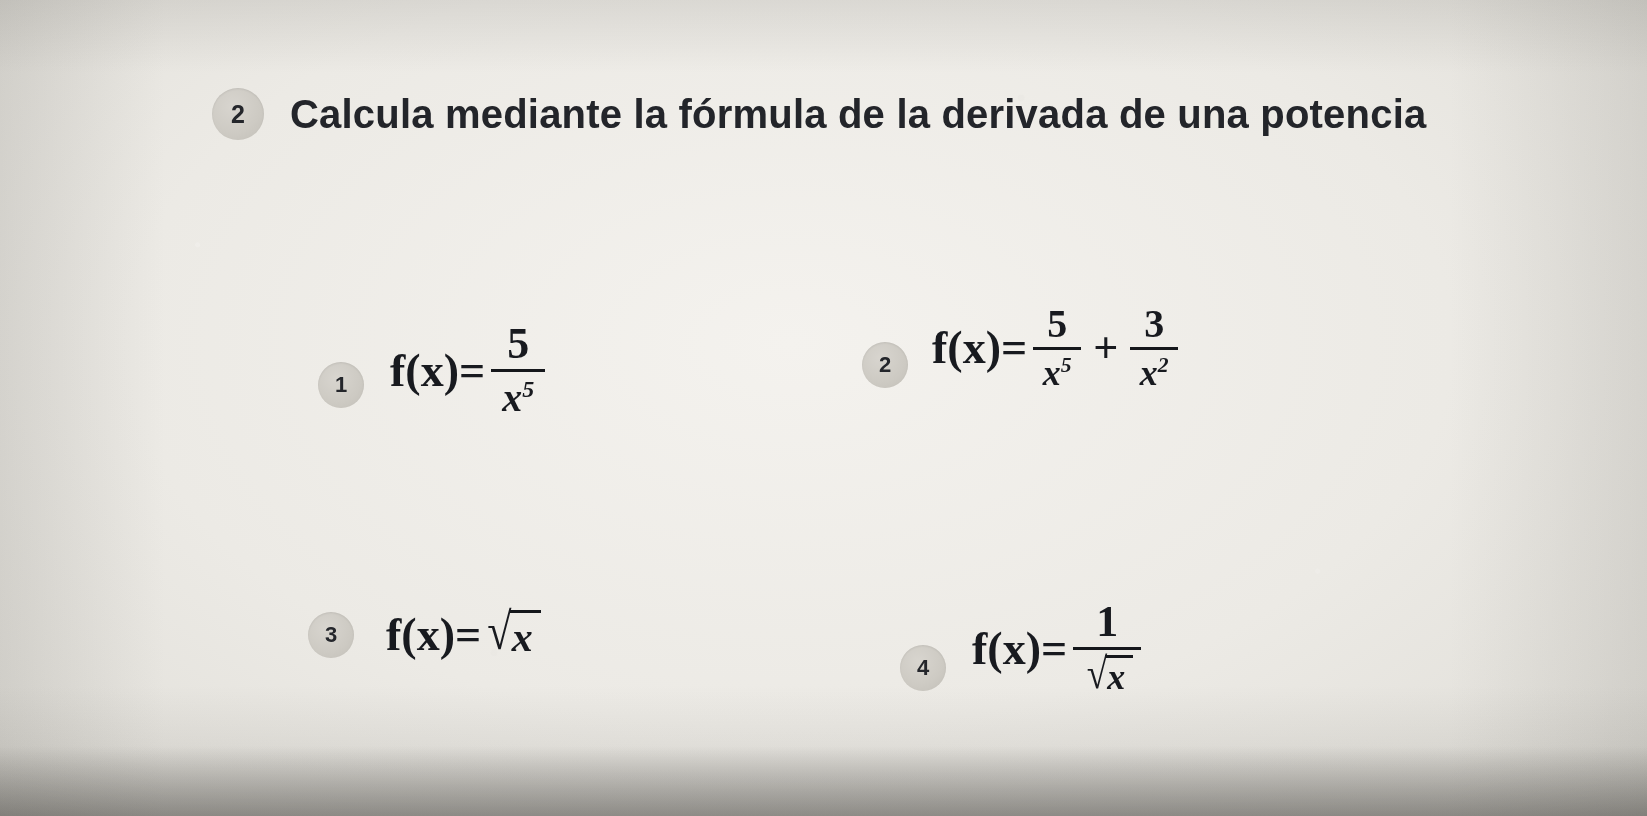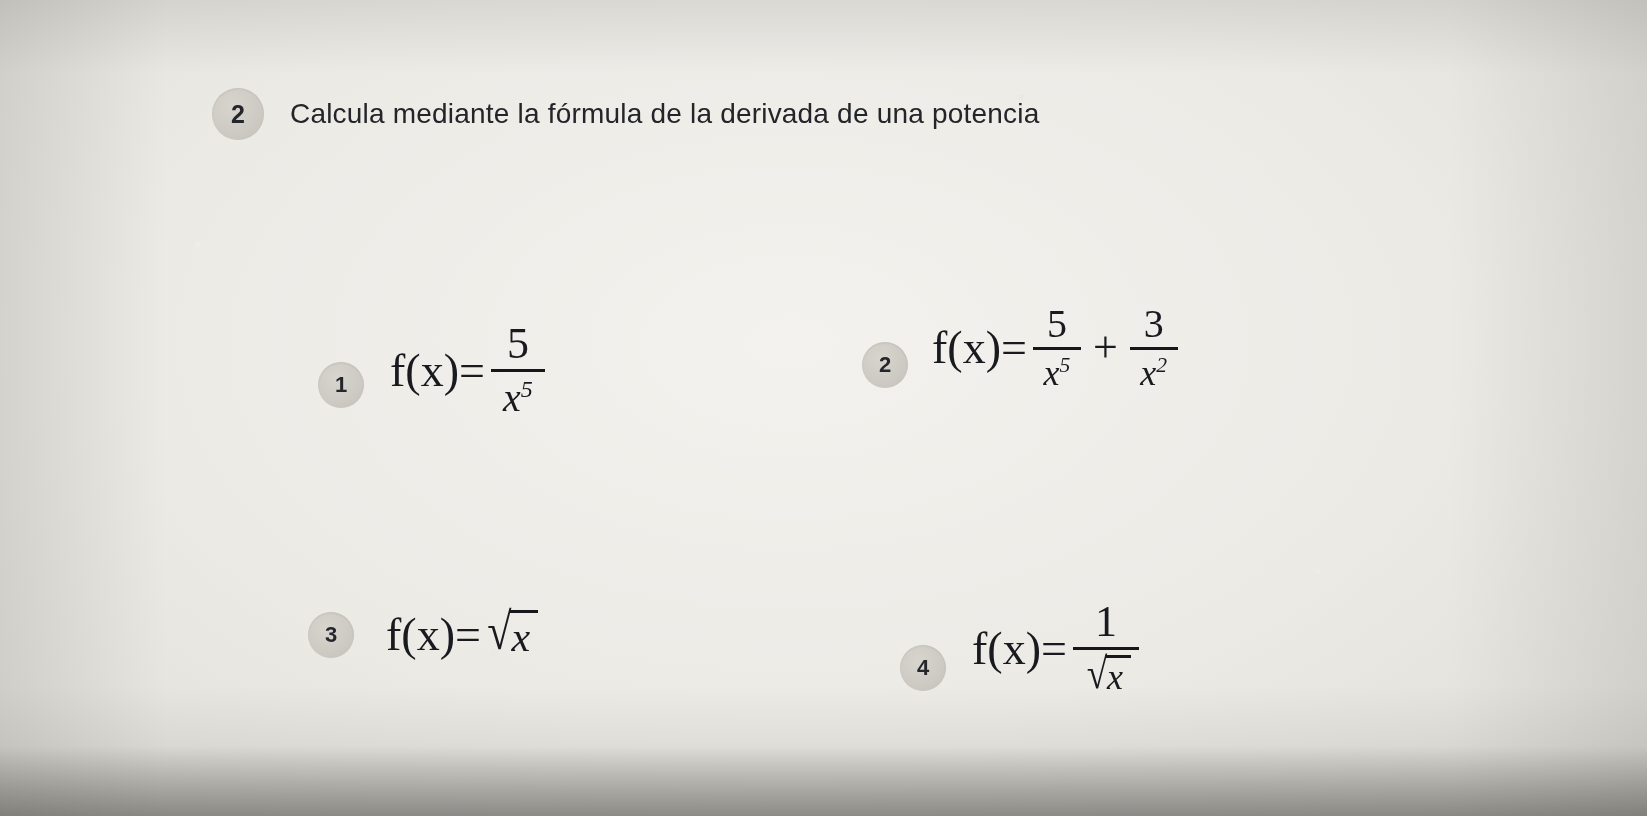--- a/index.html
+++ b/index.html
@@ -70,45 +70,46 @@
     background: radial-gradient(circle at 40% 35%, #d8d5cf 0%, #cdcac3 60%, #c2bfb8 100%);
     color: #24262b;
     font-weight: 700;
     font-size: 25px;
     display: flex;
     align-items: center;
     justify-content: center;
     box-shadow: 0 1px 2px rgba(0,0,0,.08) inset;
   }
   .heading-text {
-    font-size: 28px;
+    font-size: 40px;
     letter-spacing: .2px;
     color: #23252a;
     white-space: nowrap;
-    font-weight: 400;
+    font-weight: 700;
   }
 
   
   .item {
     position: absolute;
     display: flex;
     align-items: center;
   }
   .item .bullet {
     width: 46px;
     height: 46px;
     font-size: 22px;
     flex: 0 0 auto;
   }
   .math {
     font-family: "Liberation Serif", serif;
     color: #181a1f;
     white-space: nowrap;
     display: flex;
     align-items: center;
+    font-weight: bold;
   }
   .mfx { font-size: 46px; }
 
   
   .frac {
     display: inline-flex;
     flex-direction: column;
     align-items: center;
     vertical-align: middle;
     margin: 0 6px;

